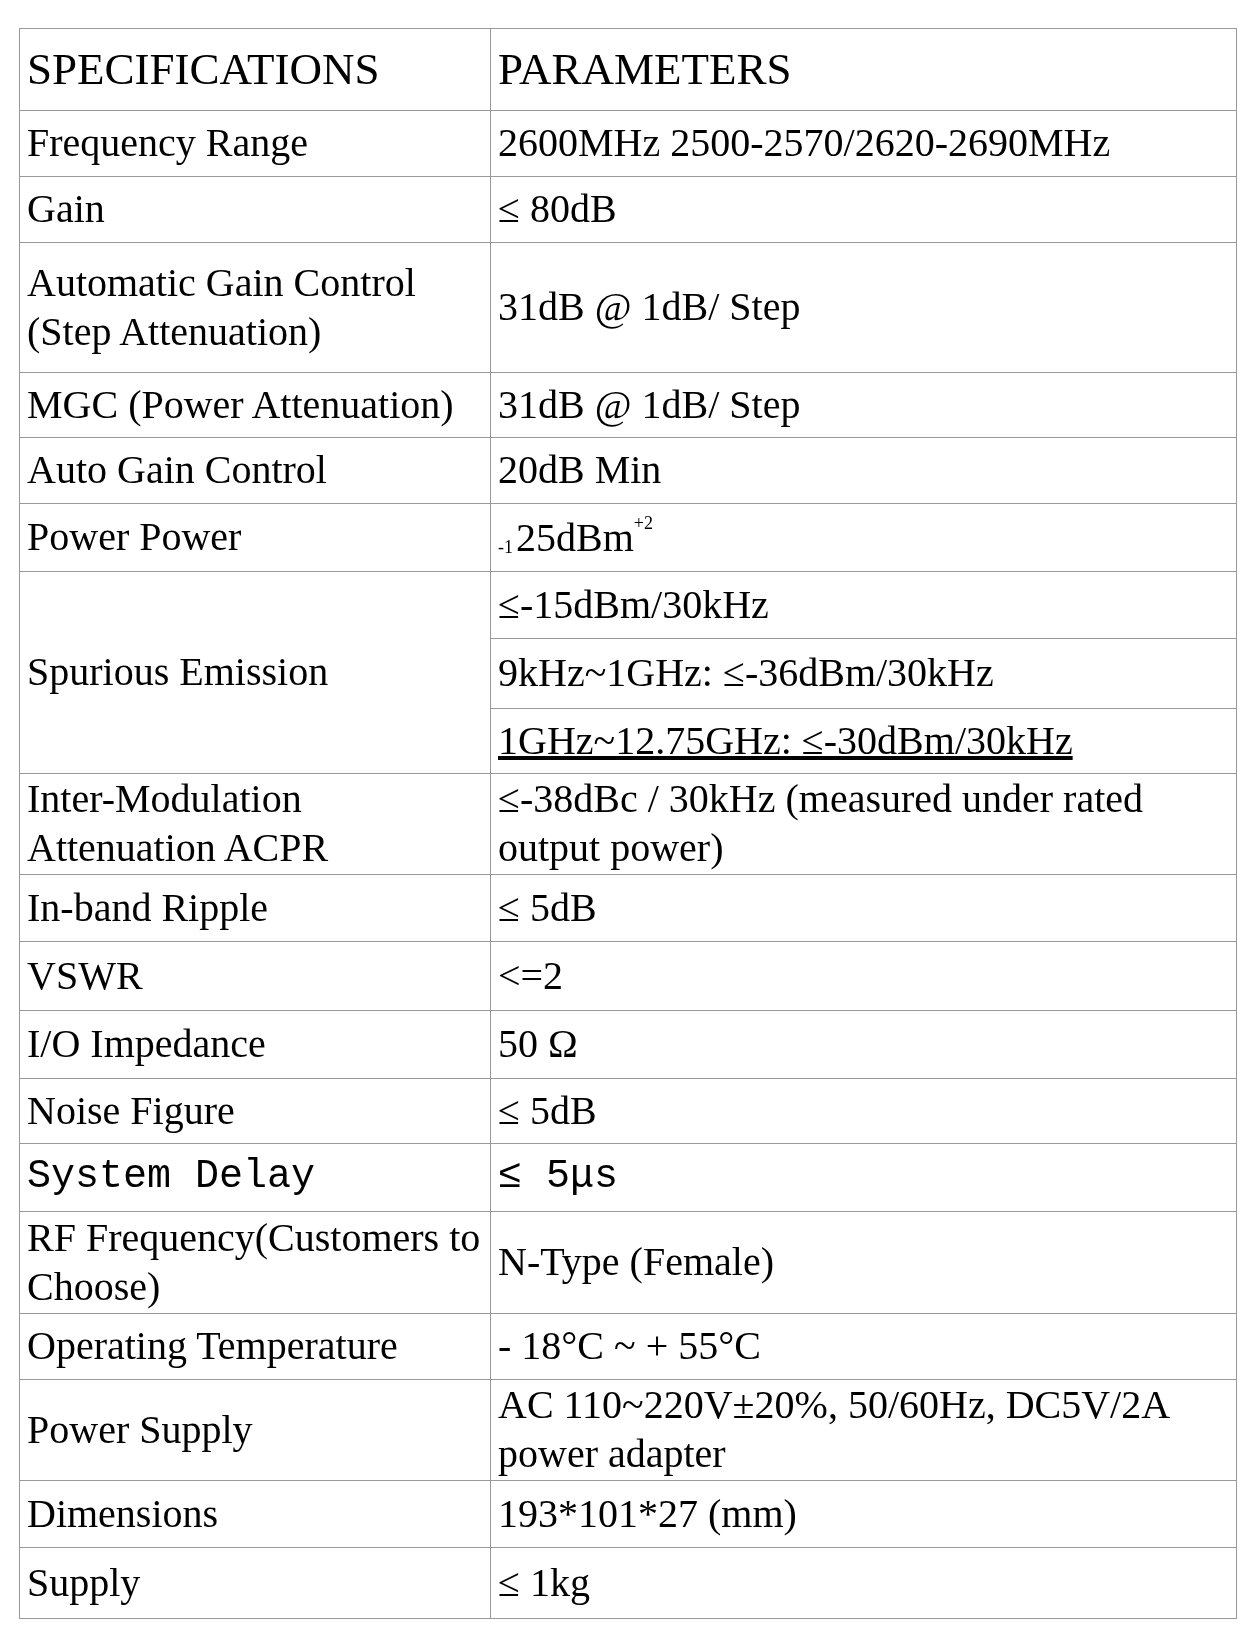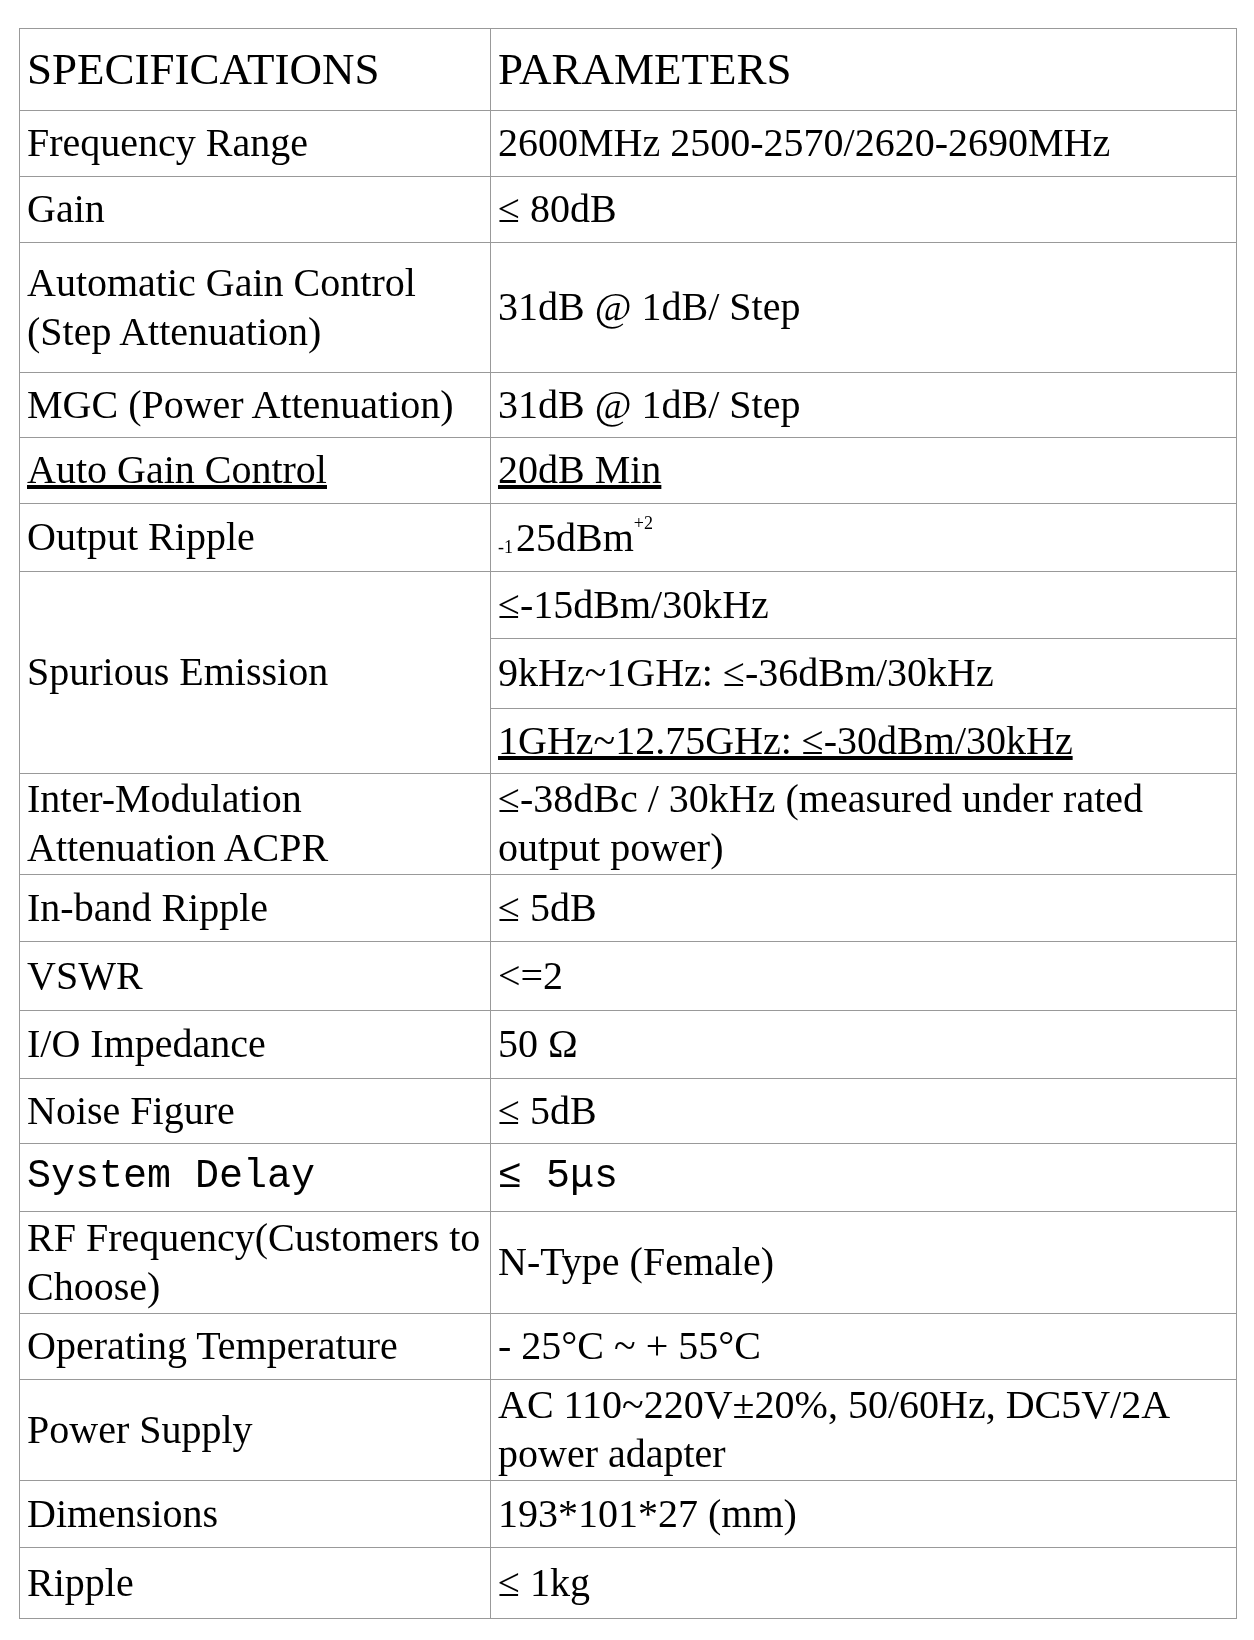--- a/index.html
+++ b/index.html
@@ -80,27 +80,27 @@
     <tr style="height:130px;">
       <td>Automatic Gain Control (Step Attenuation)</td>
       <td>31dB @ 1dB/ Step</td>
     </tr>
 
     <tr style="height:65px;">
       <td>MGC (Power Attenuation)</td>
       <td>31dB @ 1dB/ Step</td>
     </tr>
 
-    <tr style="height:66px;text-decoration:underline;">
+    <tr style="height:66px;">
       <td>Auto Gain Control</td>
       <td>20dB Min</td>
     </tr>
 
     <tr style="height:68px;">
-      <td>Output Ripple</td>
+      <td>Power Power</td>
       <td>
         <span class="sub-note">-1</span><span>25dBm</span><span class="sup-note">+2</span>
       </td>
     </tr>
 
     <tr style="height:67px;">
       <td rowspan="3">Spurious Emission</td>
       <td>≤-15dBm/30kHz</td>
     </tr>
     <tr style="height:70px;">
@@ -140,32 +140,32 @@
       <td>≤ 5μs</td>
     </tr>
 
     <tr style="height:102px;">
       <td>RF Frequency(Customers to Choose)</td>
       <td>N-Type (Female)</td>
     </tr>
 
     <tr style="height:66px;">
       <td>Operating Temperature</td>
-      <td>- 25°C ~ + 55°C</td>
+      <td>- 18°C ~ + 55°C</td>
     </tr>
 
     <tr style="height:101px;">
       <td>Power Supply</td>
       <td>AC 110~220V±20%, 50/60Hz, DC5V/2A power adapter</td>
     </tr>
 
     <tr style="height:67px;">
       <td>Dimensions</td>
       <td>193*101*27 (mm)</td>
     </tr>
 
     <tr style="height:71px;">
-      <td>Ripple</td>
+      <td>Supply</td>
       <td>≤ 1kg</td>
     </tr>
   </tbody>
     </table>
 </div>
 
 </body></html>

